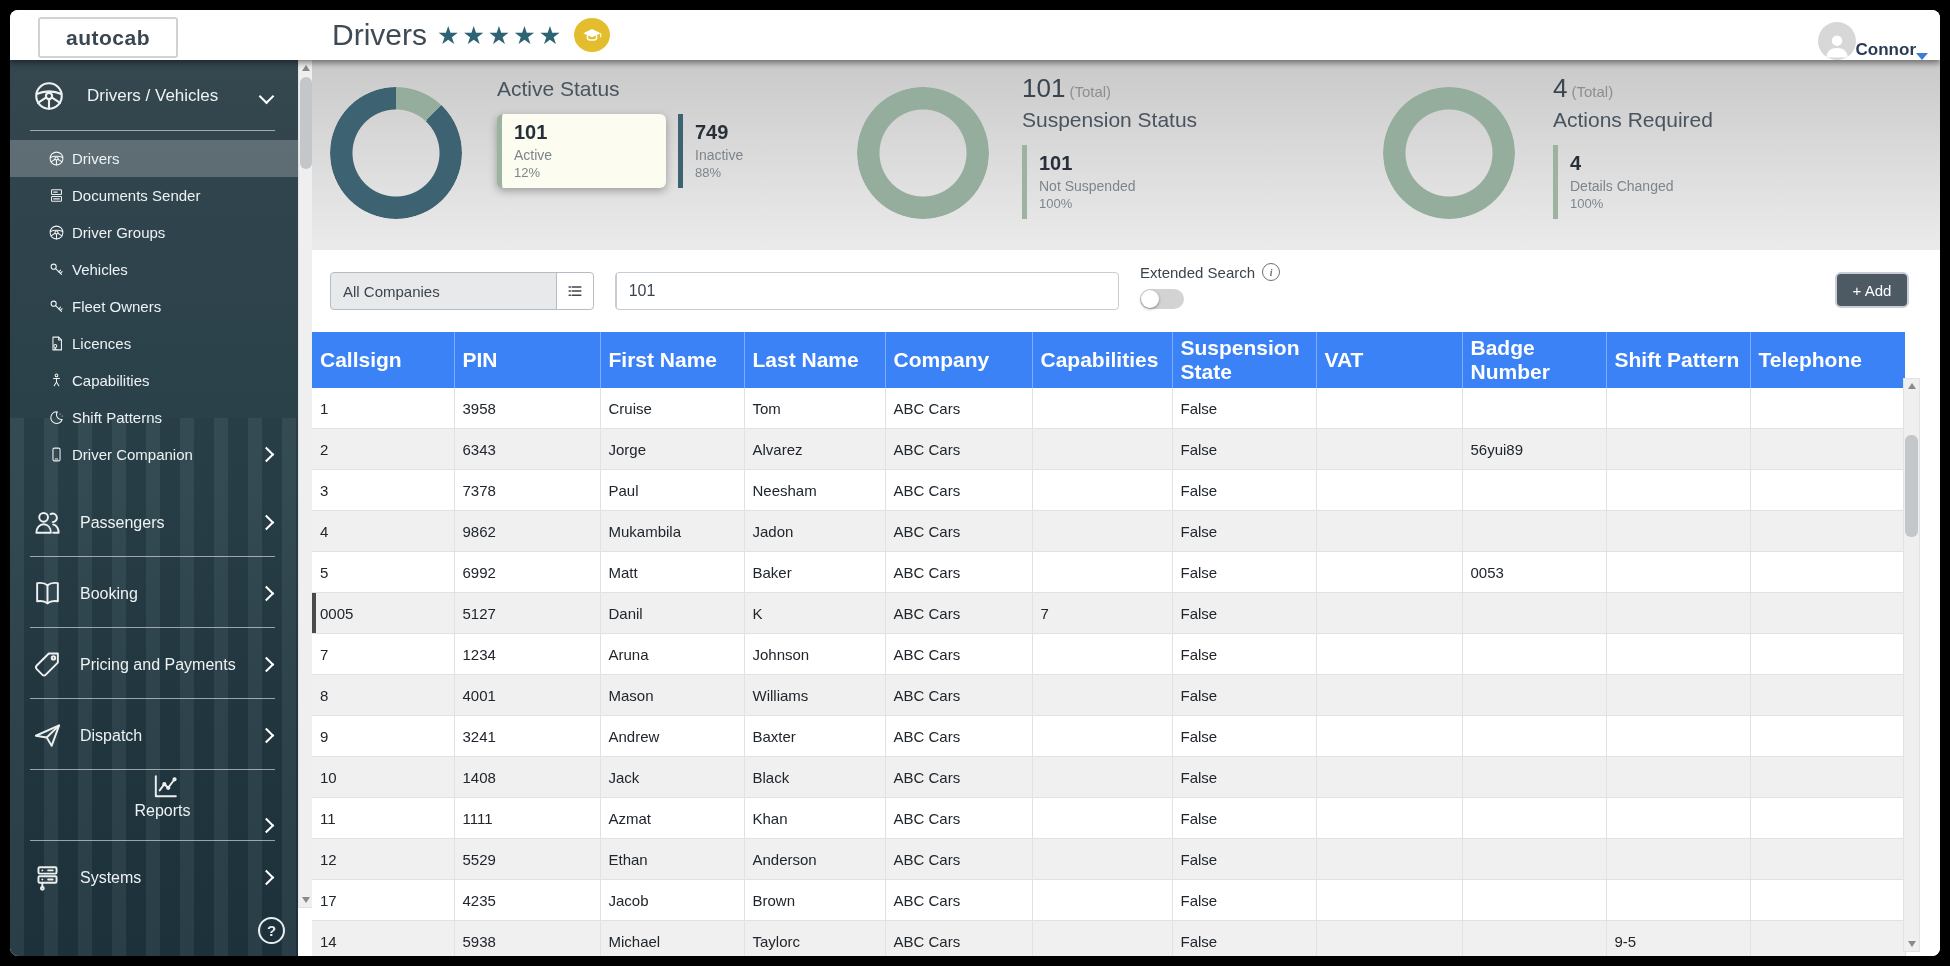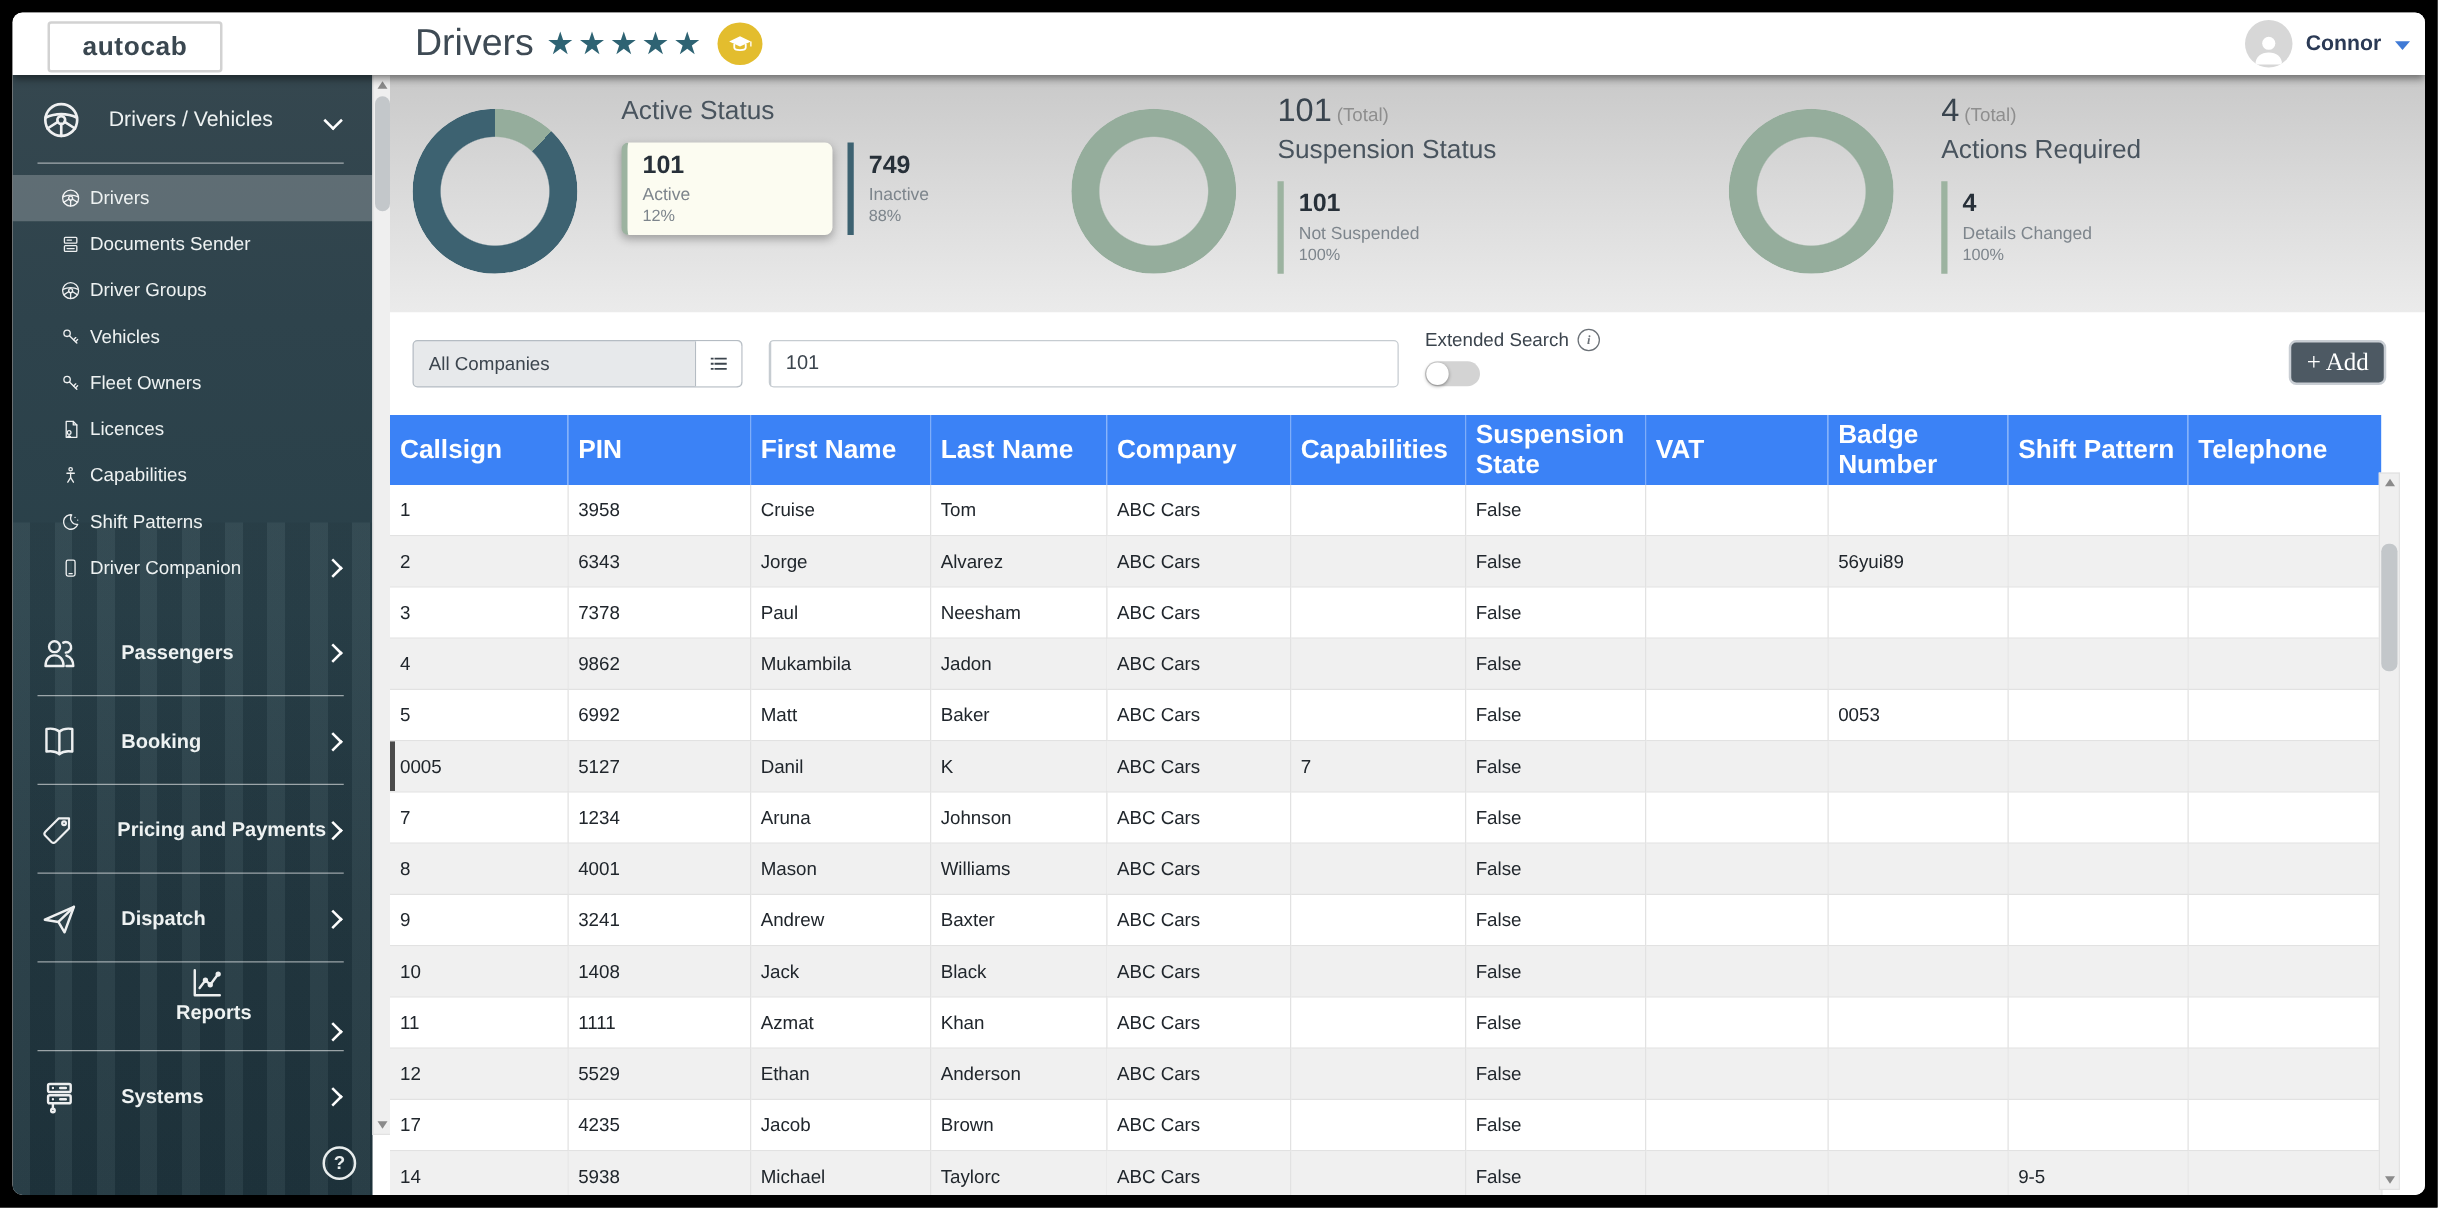--- a/index.html
+++ b/index.html
@@ -11,21 +11,21 @@
     box-shadow:0 3px 6px rgba(0,0,0,.45);}
   .logo-box{position:absolute;left:28px;top:7px;width:136px;height:37px;border:2px solid #d2d2d2;
     border-radius:3px;display:flex;align-items:center;justify-content:center;background:#fff;}
   .logo-box span{font-size:21px;font-weight:bold;color:#3a4750;letter-spacing:.5px;}
   .title-wrap{position:absolute;left:322px;top:0;height:50px;display:flex;align-items:center;gap:10px;}
   .page-title{font-size:30px;color:#3e4a54;}
   .stars{font-size:25px;color:#2e6373;letter-spacing:3px;line-height:1;}
   .cap-badge{width:36px;height:34px;border-radius:50%;background:#e3bd2e;display:flex;
     align-items:center;justify-content:center;}
   .cap-badge svg{width:22px;height:22px;}
-  .user-wrap{position:absolute;right:12px;top:0;height:50px;display:flex;align-items:center;gap:11px;}
+  .user-wrap{position:absolute;right:12px;top:0;height:50px;display:flex;align-items:flex-end;}
   .avatar{width:38px;height:38px;border-radius:50%;background:#d7d7d7;overflow:hidden;
     display:flex;align-items:flex-end;justify-content:center;}
   .avatar svg{width:30px;height:30px;}
   .user-name{font-size:17px;font-weight:bold;color:#2b3a55;}
   .chev-down-blue{width:0;height:0;border-left:6px solid transparent;border-right:6px solid transparent;
     border-top:7px solid #3f7ad6;margin-top:3px;}
 
   
   .sidebar{position:absolute;top:50px;left:0;width:288px;bottom:0;color:#eef2f2;
     background:linear-gradient(180deg,#35474f 0%,#2e434c 22%,#294049 48%,#223740 75%,#1e333c 100%);}
@@ -35,21 +35,21 @@
   .sb-group{position:absolute;top:10px;left:0;right:0;height:52px;display:flex;align-items:center;cursor:pointer;}
   .sb-group .gicon{width:34px;height:34px;margin-left:22px;}
   .sb-group .glabel{margin-left:21px;font-size:17px;}
   .sb-divider{position:absolute;left:20px;width:245px;height:1px;background:rgba(255,255,255,.55);}
   .sb-sub{position:absolute;left:0;right:0;height:37px;display:flex;align-items:center;cursor:pointer;}
   .sb-sub.active{background:rgba(255,255,255,.22);}
   .sb-sub .sicon{width:17px;height:17px;margin-left:38px;flex:0 0 auto;}
   .sb-sub .slabel{margin-left:7px;font-size:15px;white-space:nowrap;}
   .sb-section{position:absolute;left:0;right:0;height:71px;display:flex;align-items:center;cursor:pointer;}
   .sb-section .gicon{width:31px;height:31px;margin-left:22px;}
-  .sb-section .glabel{margin-left:34px;font-size:16px;white-space:nowrap;font-weight:bold;}
+  .sb-section .glabel{margin-left:17px;font-size:16px;white-space:nowrap;}
   .chev{width:9px;height:9px;border-right:2px solid #fff;border-top:2px solid #fff;flex:0 0 auto;}
   .chev.right{transform:rotate(45deg);}
   .chev.down{transform:rotate(135deg);}
   .push{margin-left:auto;margin-right:26px;}
   .help-circle{position:absolute;right:13px;bottom:12px;width:23px;height:23px;border:2px solid #e8eded;
     border-radius:50%;display:flex;align-items:center;justify-content:center;font-size:15px;
     font-weight:bold;color:#e8eded;cursor:pointer;}
 
   
   .vscroll{position:absolute;background:#efefef;border:1px solid #e2e2e2;}
@@ -99,21 +99,21 @@
   .ext-search{position:absolute;left:828px;top:13px;}
   .ext-row{display:flex;align-items:center;gap:7px;}
   .ext-label{font-size:15px;color:#3b444d;}
   .info-icon{width:16px;height:16px;border:1.5px solid #6b7177;border-radius:50%;display:flex;
     align-items:center;justify-content:center;font-size:10px;color:#6b7177;font-family:"Liberation Serif",serif;
     font-style:italic;font-weight:bold;cursor:pointer;}
   .toggle{margin-top:8px;width:44px;height:20px;border-radius:10px;background:#d3d3d3;position:relative;cursor:pointer;}
   .toggle .knob{position:absolute;left:1px;top:1px;width:18px;height:18px;border-radius:50%;background:#fff;
     box-shadow:0 1px 3px rgba(0,0,0,.4);}
   .add-btn{position:absolute;right:31px;top:22px;height:36px;min-width:74px;background:#4d5963;color:#fff;
-    border:2px solid #c9ced4;border-radius:6px;font-size:20px;font-family:Liberation Serif, serif;cursor:pointer;padding:0 12px;}
+    border:2px solid #c9ced4;border-radius:6px;font-size:15px;font-family:Liberation Sans, sans-serif;cursor:pointer;padding:0 12px;}
 
   
   .table-area{position:absolute;top:272px;left:0;right:0;bottom:0;overflow:hidden;}
   table{border-collapse:collapse;table-layout:fixed;width:1593px;}
   thead th{background:#3b82f6;color:#fff;font-size:21px;font-weight:bold;text-align:left;
     padding:4px 8px;height:38px;vertical-align:middle;line-height:1.15;
     border-right:1px solid rgba(255,255,255,.35);cursor:pointer;}
   tbody td{height:40px;padding:0 8px;font-size:15px;color:#20262c;background:#fff;
     border-right:1px solid #e2e2e2;border-bottom:1px solid #e2e2e2;overflow:hidden;white-space:nowrap;}
   tbody tr:nth-child(even) td{background:#f0f0f0;}

